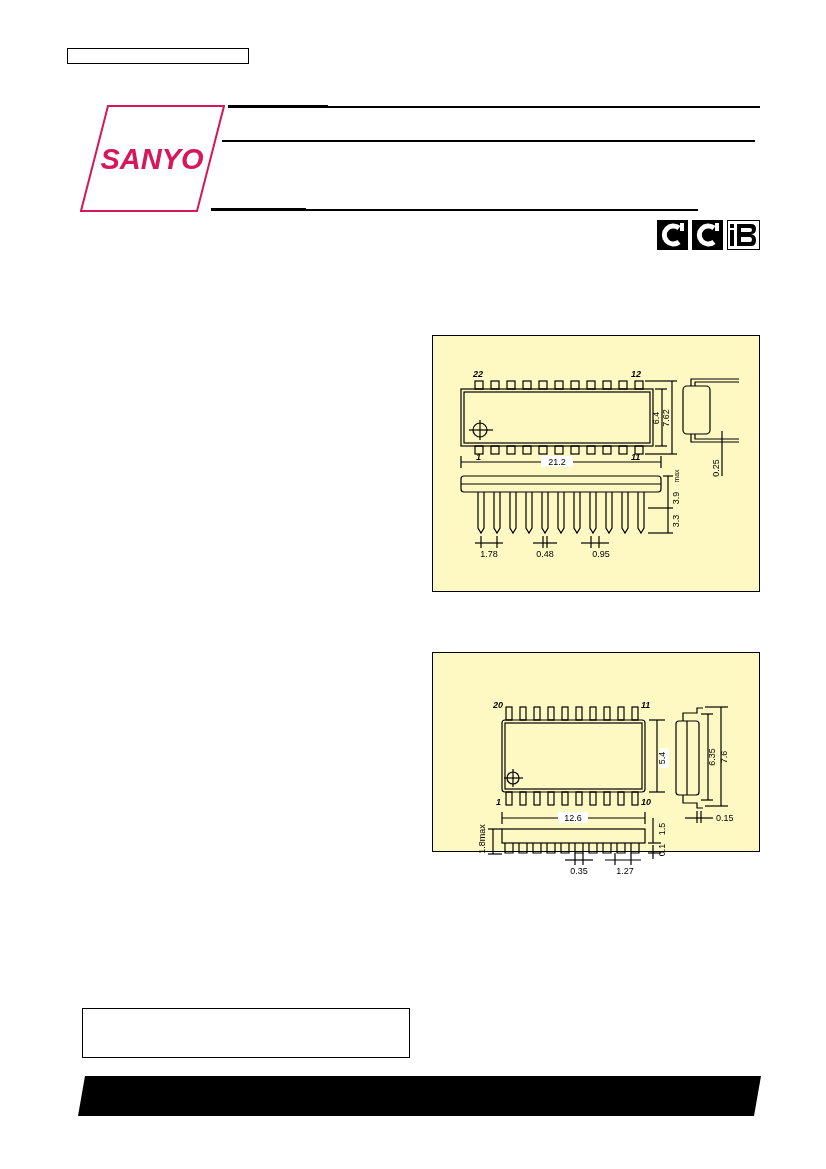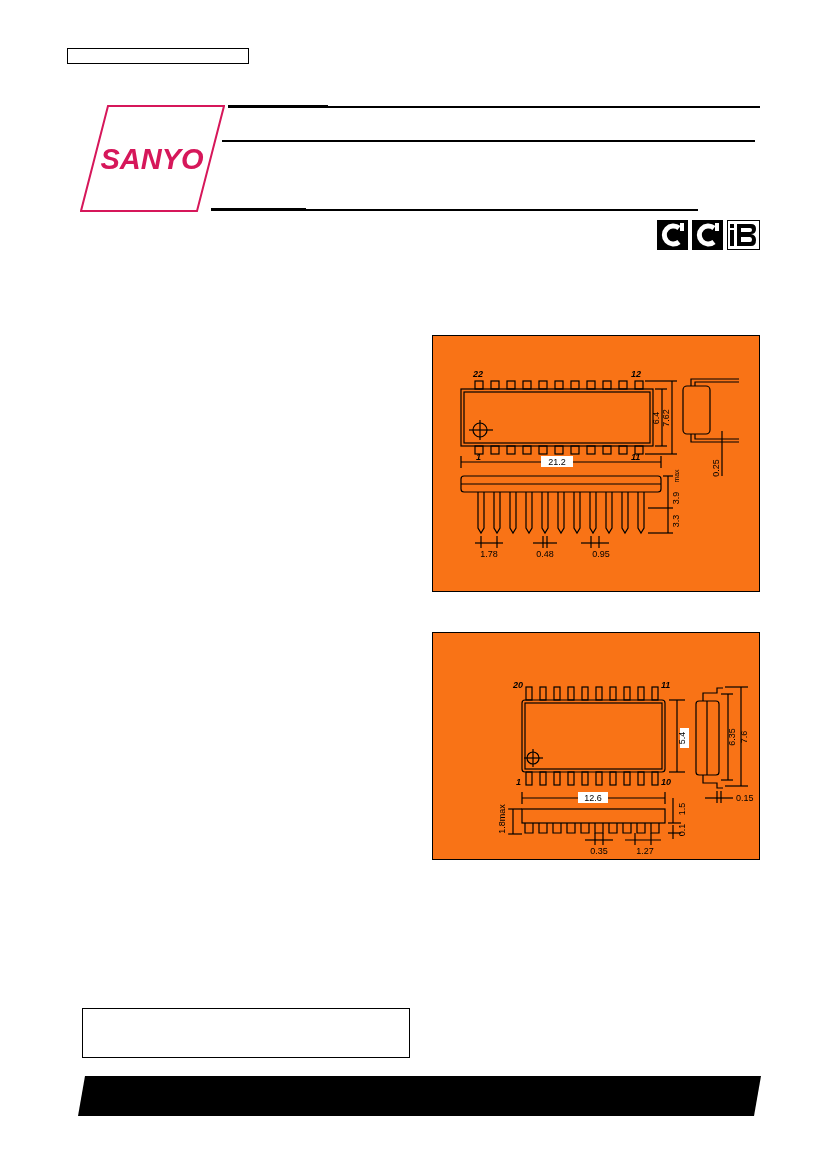--- a/index.html
+++ b/index.html
@@ -3,23 +3,23 @@
 <meta charset="utf-8">
 <style>
   html, body { margin:0; padding:0; background:#ffffff; }
   body { width:826px; height:1169px; position:relative; overflow:hidden;
          font-family:"Liberation Sans", sans-serif; color:#000; }
   .abs { position:absolute; }
   .topbox { left:67px; top:48px; width:182px; height:16px; border:1px solid #000; box-sizing:border-box; }
   .logo { left:80px; top:105px; width:145px; height:138px; }
   .rule { position:absolute; background:#000; }
   .marks { left:657px; top:220px; width:103px; height:30px; }
-  .pkgbox { border:1px solid #000; box-sizing:border-box; background:#f97316; }
+  .pkgbox { border:1px solid #000; box-sizing:border-box; background:#fef9c3; }
   .pkg1 { left:432px; top:335px; width:328px; height:257px; }
-  .pkg2 { left:432px; top:632px; width:328px; height:228px;padding-left:20px; }
+  .pkg2 { left:432px; top:652px; width:328px; height:200px; }
   .note { left:82px; top:1008px; width:328px; height:50px; border:1px solid #000; box-sizing:border-box; }
   .footer { left:78px; top:1075px; width:683px; height:42px; }
   svg text { font-family:"Liberation Sans", sans-serif; }
 </style>
 </head>
 <body>
 
 <div class="abs topbox"></div>
 
 <div class="abs logo">

